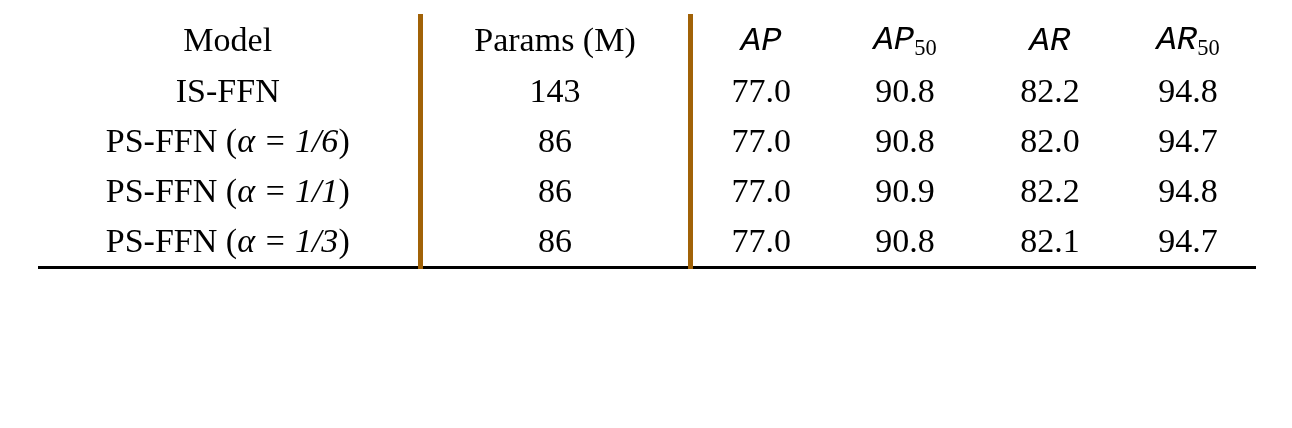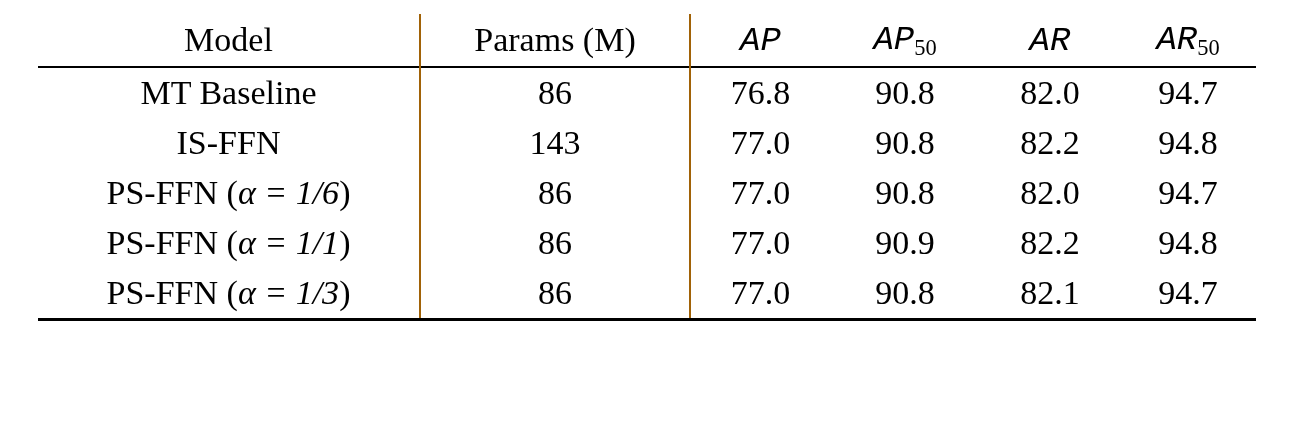--- a/index.html
+++ b/index.html
@@ -39,21 +39,21 @@
   col.c-model   { width: 382px; }
   col.c-params  { width: 270px; }
   col.c-ap      { width: 140px; }
   col.c-ap50    { width: 150px; }
   col.c-ar      { width: 140px; }
   col.c-ar50    { width: 136px; }
   .rule-mid td    { border-top: 2px solid #000; }
   .rule-bottom td { border-bottom: 3px solid #000; }
 
   
-  .vsep-right { border-right: 2px solid #a16207; }
+  .vsep-right { border-right: 5px solid #a16207; }
 
   tr.data-row td { height: 50px; }
   tr.header-row th { height: 52px; }
 
   .bold-row td { font-weight: bold; }
 
   .math-it {
     font-family: Liberation Mono, monospace;
     font-style: italic;
   }
@@ -84,28 +84,20 @@
         <th class="vsep-right">Params (M)</th>
         <th><span class="math-it">AP</span></th>
         <th><span class="math-it">AP</span><span class="sub">50</span></th>
         <th><span class="math-it">AR</span></th>
         <th><span class="math-it">AR</span><span class="sub">50</span></th>
       </tr>
     </thead>
     <tbody>
 
 
-      <tr class="data-row rule-mid">
-        <td class="vsep-right">MT Baseline</td>
-        <td class="vsep-right">86</td>
-        <td>76.8</td>
-        <td>90.8</td>
-        <td>82.0</td>
-        <td>94.7</td>
-      </tr>
 
 
       <tr class="data-row">
         <td class="vsep-right">IS-FFN</td>
         <td class="vsep-right">143</td>
         <td>77.0</td>
         <td>90.8</td>
         <td>82.2</td>
         <td>94.8</td>
       </tr>

